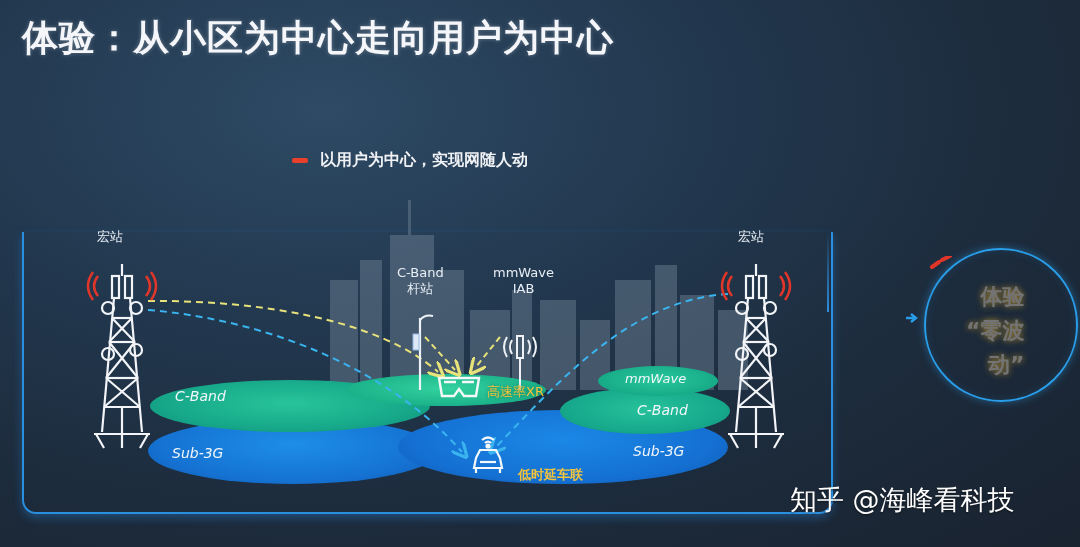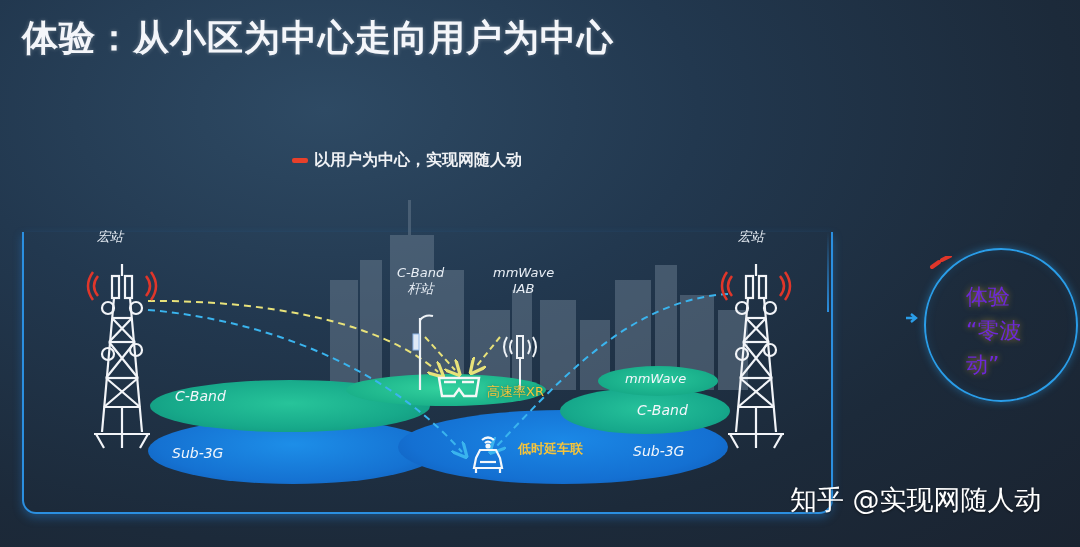--- a/index.html
+++ b/index.html
@@ -7,30 +7,30 @@
     width:1080px; height:547px; overflow:hidden; position:relative;
     background: radial-gradient(ellipse at 30% 20%, #2e4a64 0%, #22384f 35%, #1c2a3a 70%, #1a2330 100%);
     font-family: "DejaVu Sans", sans-serif;
     color:#fff;
   }
   .abs { position:absolute; }
   .title {
     left:22px; top:14px; font-size:36px; font-weight:bold; letter-spacing:1px;
     color:#f4f6fa; text-shadow:0 0 4px rgba(255,255,255,0.3);
   }
-  .subtitle { left:292px; top:150px; display:flex; align-items:center; gap:6px; }
+  .subtitle { left:292px; top:150px; display:flex; align-items:center; gap:12px; }
   .subtitle .dash { width:16px; height:5px; background:#e8402a; border-radius:2px; }
   .subtitle span { font-size:16px; font-weight:bold; color:#f0f2f5; }
   .frame {
     left:22px; top:232px; width:807px; height:280px;
     border:2px solid #2b8fe0; border-top:none; border-radius:0 0 14px 14px;
     box-shadow: 0 4px 10px rgba(40,140,230,0.35);
   }
   .frame-right-line { left:827px; top:232px; width:2px; height:80px; background:linear-gradient(to bottom, rgba(43,143,224,0), #2b8fe0); }
-  .label-it { font-style:italic; font-size:13px; color:#e8eef5; }
+  .label-it { font-size:13px; color:#e8eef5; }
   .band-label { font-style:italic; font-size:14px; color:#f2f6fb; }
   .skyline { left:330px; top:200px; width:420px; height:190px; opacity:0.5; }
   .ellipse { border-radius:50%; }
   .e-cband-l { left:150px; top:380px; width:280px; height:52px;
     background: radial-gradient(ellipse at 50% 45%, #27c49a 0%, #17a98a 60%, #0e8d78 100%); }
   .e-sub-l { left:148px; top:418px; width:290px; height:66px;
     background: radial-gradient(ellipse at 50% 40%, #1d8ee8 0%, #1572d2 65%, #0f57b0 100%); }
   .e-sub-m { left:398px; top:410px; width:330px; height:74px;
     background: radial-gradient(ellipse at 50% 40%, #1b88e6 0%, #1470d2 65%, #0e56b0 100%); }
   .e-cband-r { left:560px; top:388px; width:170px; height:46px;
@@ -38,26 +38,26 @@
   .e-mmw-r { left:598px; top:366px; width:120px; height:30px;
     background: radial-gradient(ellipse at 50% 45%, #28c79b 0%, #17ab88 70%, #0f8e78 100%); }
   .e-mmw-m { left:346px; top:374px; width:200px; height:32px;
     background: radial-gradient(ellipse at 50% 45%, #33d29e 0%, #1bb28a 70%, #10937a 100%); }
   .circle {
     left:924px; top:248px; width:150px; height:150px; border-radius:50%;
     border:2px solid #2a9de8;
     box-shadow: 0 0 8px rgba(42,157,232,0.45), inset 0 0 10px rgba(42,157,232,0.15);
   }
   .circle-text {
-    left:966px; top:280px; font-size:22px; font-weight:normal; line-height:34px;
-    color:#6d28d9; text-shadow:0 0 6px rgba(247,185,40,0.6);
+    left:966px; top:280px; font-size:22px; font-weight:bold; line-height:34px;
+    color:#737373; text-shadow:0 0 6px rgba(247,185,40,0.6);text-align:right;
   }
   .watermark { left:790px; top:482px; font-size:27px; color:#ffffff; text-shadow:0 1px 2px rgba(0,0,0,0.5); }
   .xr-label { left:487px; top:383px; font-size:13px; font-weight:normal; color:#f6c43a; text-shadow:0 0 4px rgba(0,0,0,0.4); }
-  .v2x-label { left:518px; top:440px; font-size:13px; font-weight:bold; color:#f6c43a; }
+  .v2x-label { left:518px; top:466px; font-size:13px; font-weight:bold; color:#f6c43a; }
 </style>
 </head>
 <body>
 
 <div class="abs title">体验：从小区为中心走向用户为中心</div>
 
 <div class="abs subtitle">
   <div class="dash"></div>
   <span>以用户为中心，实现网随人动</span>
 </div>
@@ -217,13 +217,13 @@
 </svg>
 <svg class="abs" style="left:905px;top:312px;" width="16" height="12">
   <path d="M1,6 L9,6 M6,2 L11,6 L6,10" stroke="#2a9de8" stroke-width="2.4" fill="none"></path>
 </svg>
 <div class="abs circle-text">
   <div>体验</div>
   <div>“零波</div>
   <div>动”</div>
 </div>
 
-<div class="abs watermark">知乎 @实现网随人动</div>
+<div class="abs watermark">知乎 @海峰看科技</div>
 
 </body></html>

